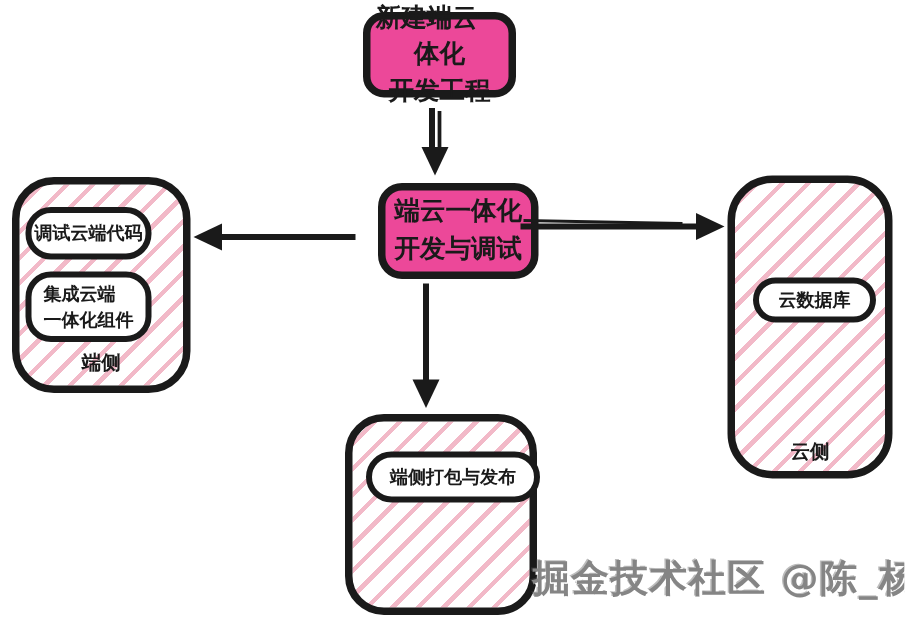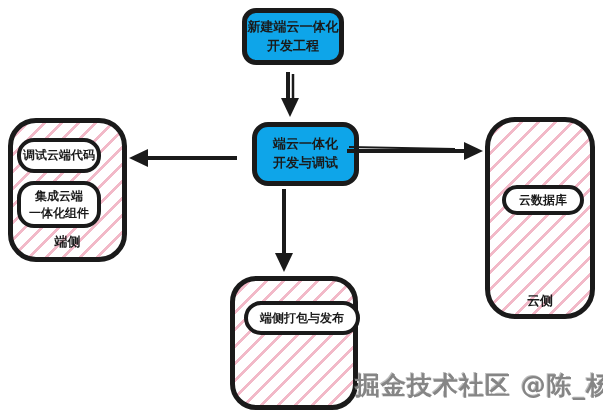--- a/index.html
+++ b/index.html
@@ -9,26 +9,26 @@
     background:#ffffff;
     overflow:hidden;
     font-family:"DejaVu Sans","Liberation Sans",sans-serif;
   }
   .arrows{position:absolute;left:0;top:0;width:603px;height:417px;z-index:3;pointer-events:none;}
 
   
   .node{
     position:absolute;
     box-sizing:border-box;
-    background:#0ea5e9;
+    background:#ec4899;
     border:5px solid #1a1a1a;
     border-radius:16px;
     display:flex;align-items:center;justify-content:center;
     text-align:center;
-    font-size:13px;font-weight:bold;color:#1a1a1a;
+    font-size:17px;font-weight:bold;color:#1a1a1a;
     line-height:1.45;
     white-space:pre-line;
     z-index:2;
   }
   .node-top{left:242px;top:8px;width:102px;height:57px;border-radius:14px;}
   .node-center{left:224px;top:122px;width:107px;height:64px;margin-left:28px;}
 
   
   .group{
     position:absolute;
@@ -48,21 +48,21 @@
   .group-right{left:485px;top:117px;width:110px;height:202px;border-radius:30px;}
   .group-bottom{left:230px;top:276px;width:128px;height:134px;border-radius:26px;}
 
   .item{
     position:absolute;
     box-sizing:border-box;
     background:#ffffff;
     border:4px solid #1a1a1a;
     border-radius:17px;
     display:flex;align-items:center;justify-content:center;
-    text-align:center;
+    text-align:left;
     font-size:12px;font-weight:bold;color:#1a1a1a;
     line-height:1.35;
     white-space:pre-line;
   }
   .group-label{
     position:absolute;left:0;width:100%;
     text-align:center;
     font-size:13px;font-weight:bold;color:#1a1a1a;
   }
 

